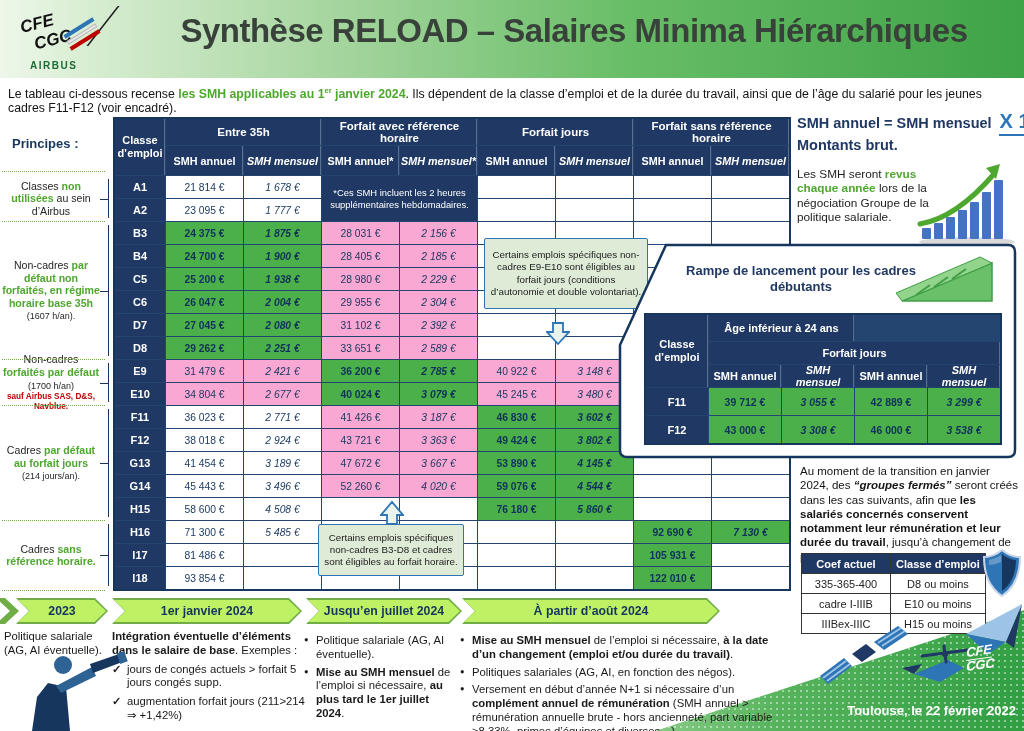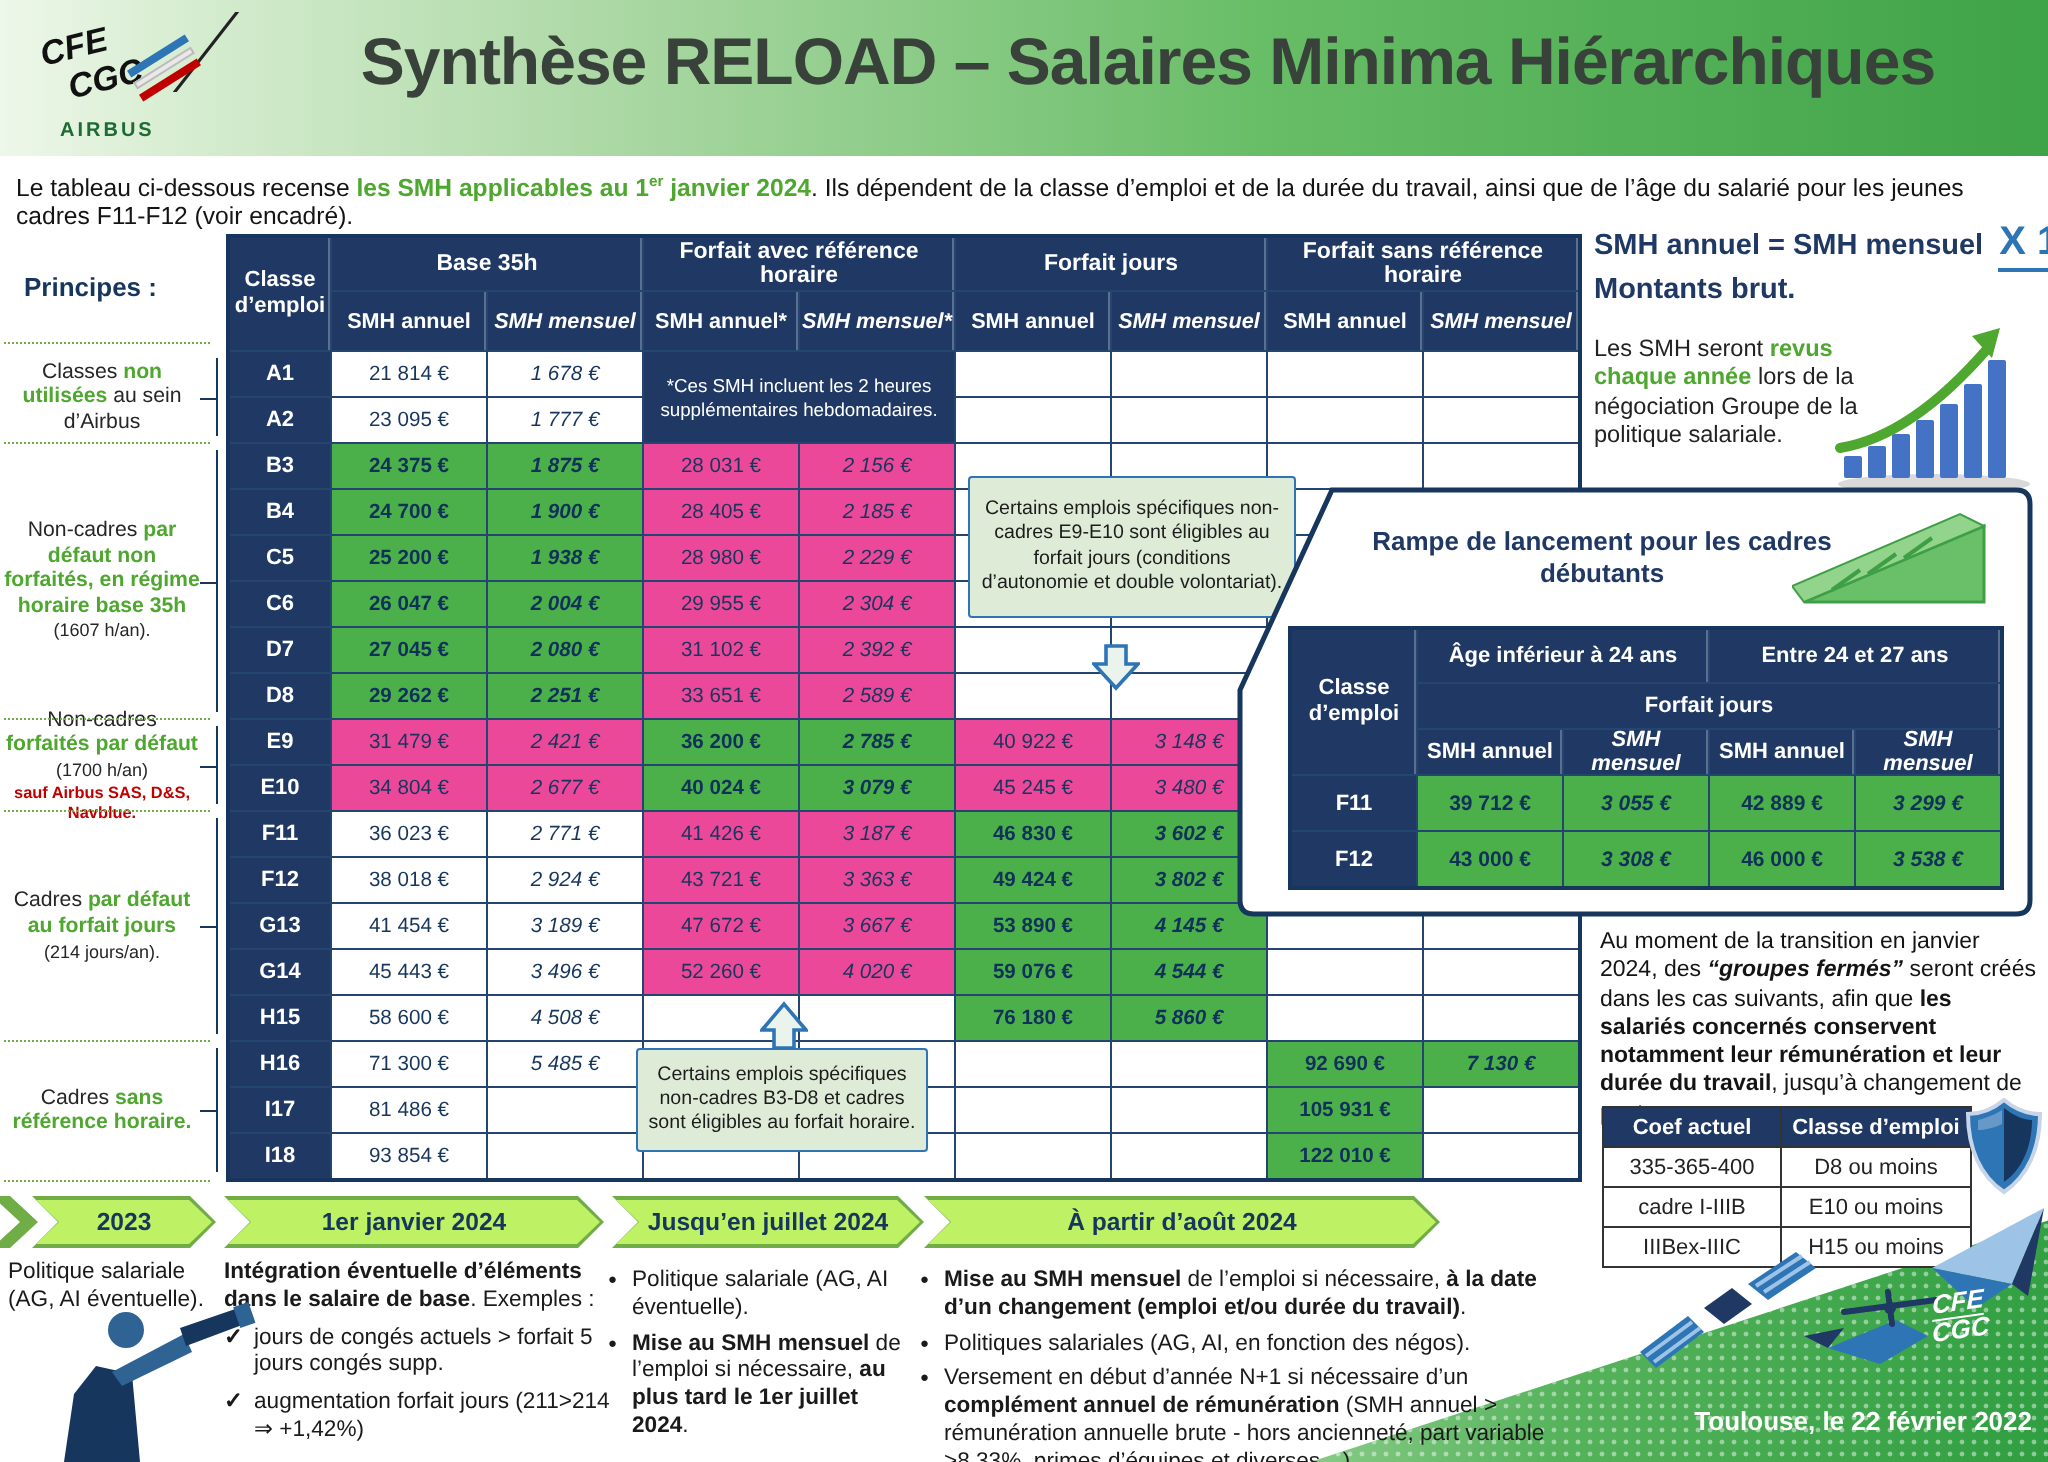--- a/index.html
+++ b/index.html
@@ -49,21 +49,21 @@
   .ch{background:#1F3864;color:#fff;display:flex;align-items:center;justify-content:center;
       font-weight:bold;box-shadow:inset -1px 0 0 rgba(255,255,255,.28);text-align:center;}
   .grp{font-size:11.5px;}
   .sub{font-size:10.8px;}
   .corner{font-size:11px;white-space:pre-line;line-height:1.2;}
   .crh{background:#1F3864;color:#fff;display:flex;align-items:center;justify-content:center;
        font-weight:bold;font-size:11px;}
   .cd{display:flex;align-items:center;justify-content:center;font-size:10.3px;color:#17365D;
       white-space:nowrap;background:#fff;}
   .cg{background:#4CB04A;font-weight:bold;color:#10315a;}
-  .clg{background:#ec4899;}
+  .clg{background:#f9a8d4;}
   .cw{background:#fff;}
   .ce{background:#fff;}
   .it{font-style:italic;}
   .cnote{background:#1F3864;color:#fff;font-size:9.4px;display:flex;align-items:center;justify-content:center;
          text-align:center;line-height:1.25;padding:1px 3px;}
 
   
   .callout{position:absolute;background:#DEEBD7;border:1.8px solid #2E75B6;border-radius:2px;
            font-size:9.8px;color:#1c1c1c;display:flex;align-items:center;justify-content:center;
            text-align:center;line-height:1.25;padding:3px 5px;z-index:6;}
@@ -178,21 +178,21 @@
       <div class="sdash" data-interactable="false" style="top: 220.5px;"></div>
       <div class="sdash" data-interactable="false" style="top: 358.5px;"></div>
       <div class="sdash" data-interactable="false" style="top: 404.5px;"></div>
       <div class="sdash" data-interactable="false" style="top: 519.5px;"></div>
       <div class="sdash" data-interactable="false" style="top: 590px;"></div>
     </div>
 
   <div class="mt" id="mt" data-interactable="false">
       <div class="ch corner" data-interactable="false" style="grid-area: 1 / 1 / span 2 / span 1;">Classe
 d’emploi</div>
-      <div class="ch grp" data-interactable="false" style="grid-area: 1 / 2 / auto / span 2;">Base 35h</div>
+      <div class="ch grp" data-interactable="false" style="grid-area: 1 / 2 / auto / span 2;">Entre 35h</div>
       <div class="ch grp" data-interactable="false" style="grid-area: 1 / 4 / auto / span 2;">Forfait avec référence horaire</div>
       <div class="ch grp" data-interactable="false" style="grid-area: 1 / 6 / auto / span 2;">Forfait jours</div>
       <div class="ch grp" data-interactable="false" style="grid-area: 1 / 8 / auto / span 2;">Forfait sans référence horaire</div>
       <div class="ch sub" data-interactable="false" style="grid-area: 2 / 2;">SMH annuel</div>
       <div class="ch sub it" data-interactable="false" style="grid-area: 2 / 3;">SMH mensuel</div>
       <div class="ch sub" data-interactable="false" style="grid-area: 2 / 4;">SMH annuel*</div>
       <div class="ch sub it" data-interactable="false" style="grid-area: 2 / 5;">SMH mensuel*</div>
       <div class="ch sub" data-interactable="false" style="grid-area: 2 / 6;">SMH annuel</div>
       <div class="ch sub it" data-interactable="false" style="grid-area: 2 / 7;">SMH mensuel</div>
       <div class="ch sub" data-interactable="false" style="grid-area: 2 / 8;">SMH annuel</div>
@@ -395,21 +395,20 @@
     <div class="rtitle" data-interactable="false">Rampe de lancement pour les cadres débutants</div>
     <svg class="ricon" width="100" height="62" viewBox="0 0 100 62" data-interactable="false">
       <polygon points="6,54 96,54 96,16" fill="#6abf69" stroke="#3f9f46" stroke-width="1.5"></polygon>
       <polygon points="6,54 96,16 84,10 0,46" fill="#93d48c" stroke="#3f9f46" stroke-width="1"></polygon>
       <path d="M20,48 L34,38 M38,40 L52,30 M56,32 L70,22" stroke="#3f9f46" stroke-width="2" fill="none"></path>
     </svg>
     <div class="rt" id="rt" data-interactable="false">
         <div class="ch corner" data-interactable="false" style="grid-area: 1 / 1 / span 3 / span 1; white-space: pre-line;">Classe
 d’emploi</div>
         <div class="ch grp" data-interactable="false" style="grid-area: 1 / 2 / auto / span 2;">Âge inférieur à 24 ans</div>
-        <div class="ch grp" data-interactable="false" style="grid-area: 1 / 4 / auto / span 2;">Entre 24 et 27 ans</div>
         <div class="ch grp" data-interactable="false" style="grid-area: 2 / 2 / auto / span 4;">Forfait jours</div>
         <div class="ch sub" data-interactable="false" style="grid-area: 3 / 2;">SMH annuel</div>
         <div class="ch sub it" data-interactable="false" style="grid-area: 3 / 3;">SMH mensuel</div>
         <div class="ch sub" data-interactable="false" style="grid-area: 3 / 4;">SMH annuel</div>
         <div class="ch sub it" data-interactable="false" style="grid-area: 3 / 5;">SMH mensuel</div>
         <div class="crh" data-interactable="false" style="grid-area: 4 / 1;">F11</div>
         <div class="cd cg" data-interactable="false" style="grid-area: 4 / 2;">39 712 €</div>
         <div class="cd cg it" data-interactable="false" style="grid-area: 4 / 3;">3 055 €</div>
         <div class="cd cg" data-interactable="false" style="grid-area: 4 / 4;">42 889 €</div>
         <div class="cd cg it" data-interactable="false" style="grid-area: 4 / 5;">3 299 €</div>

